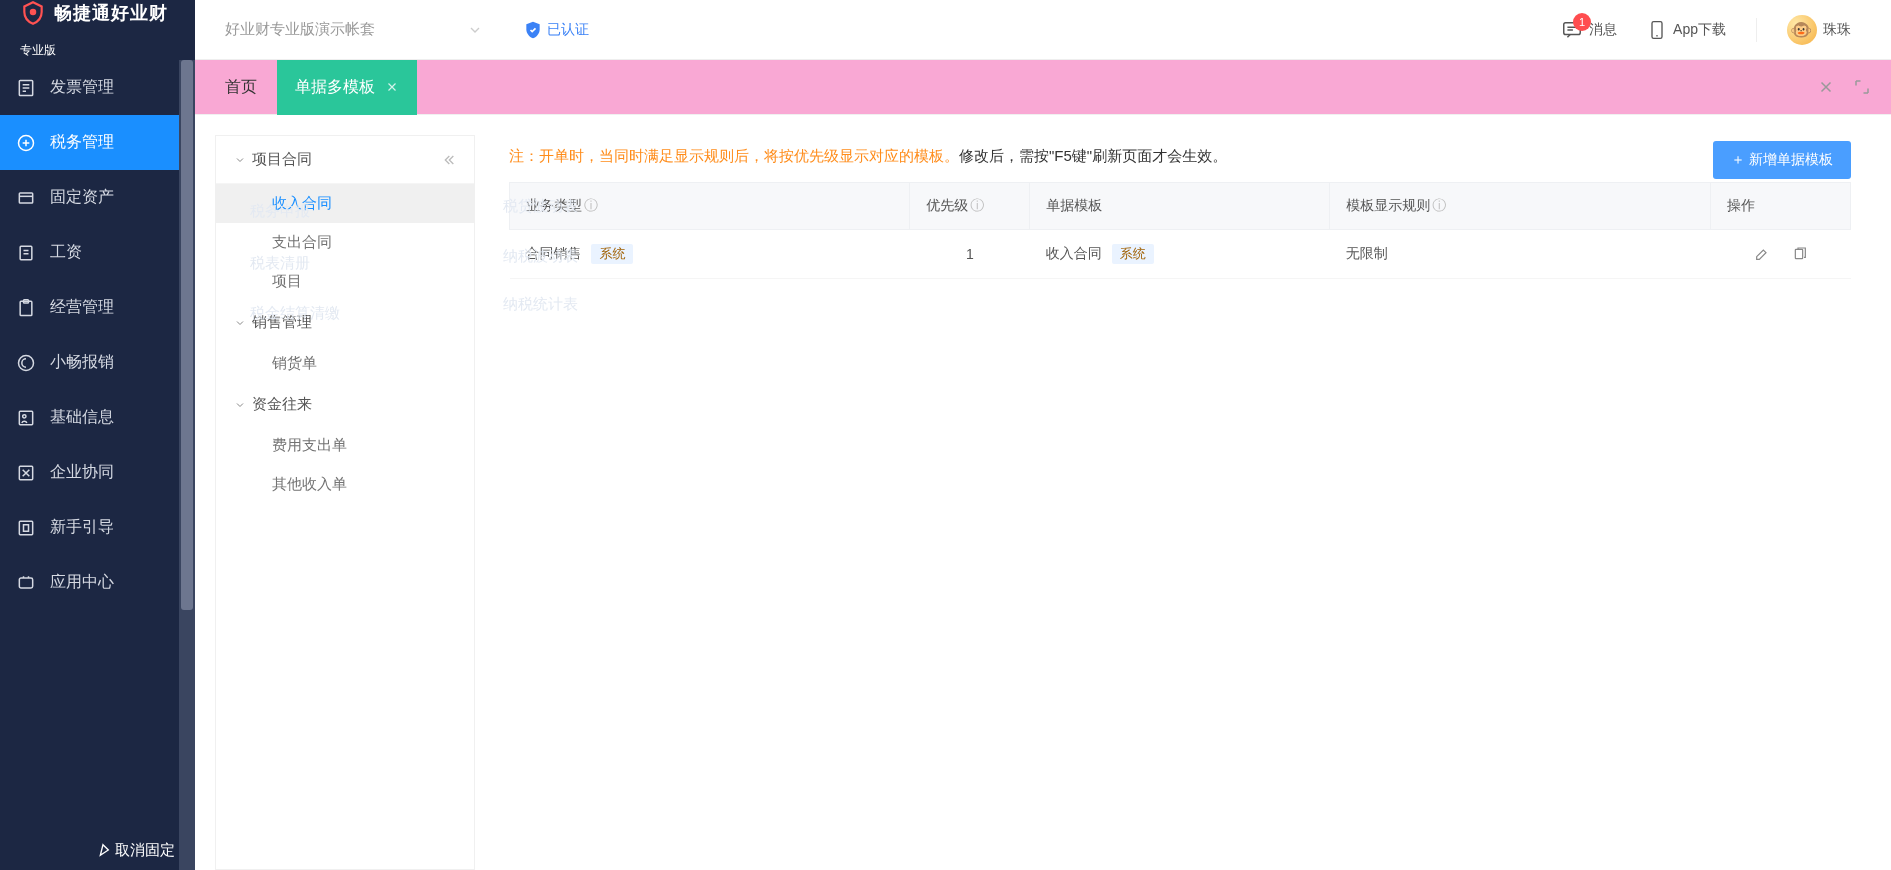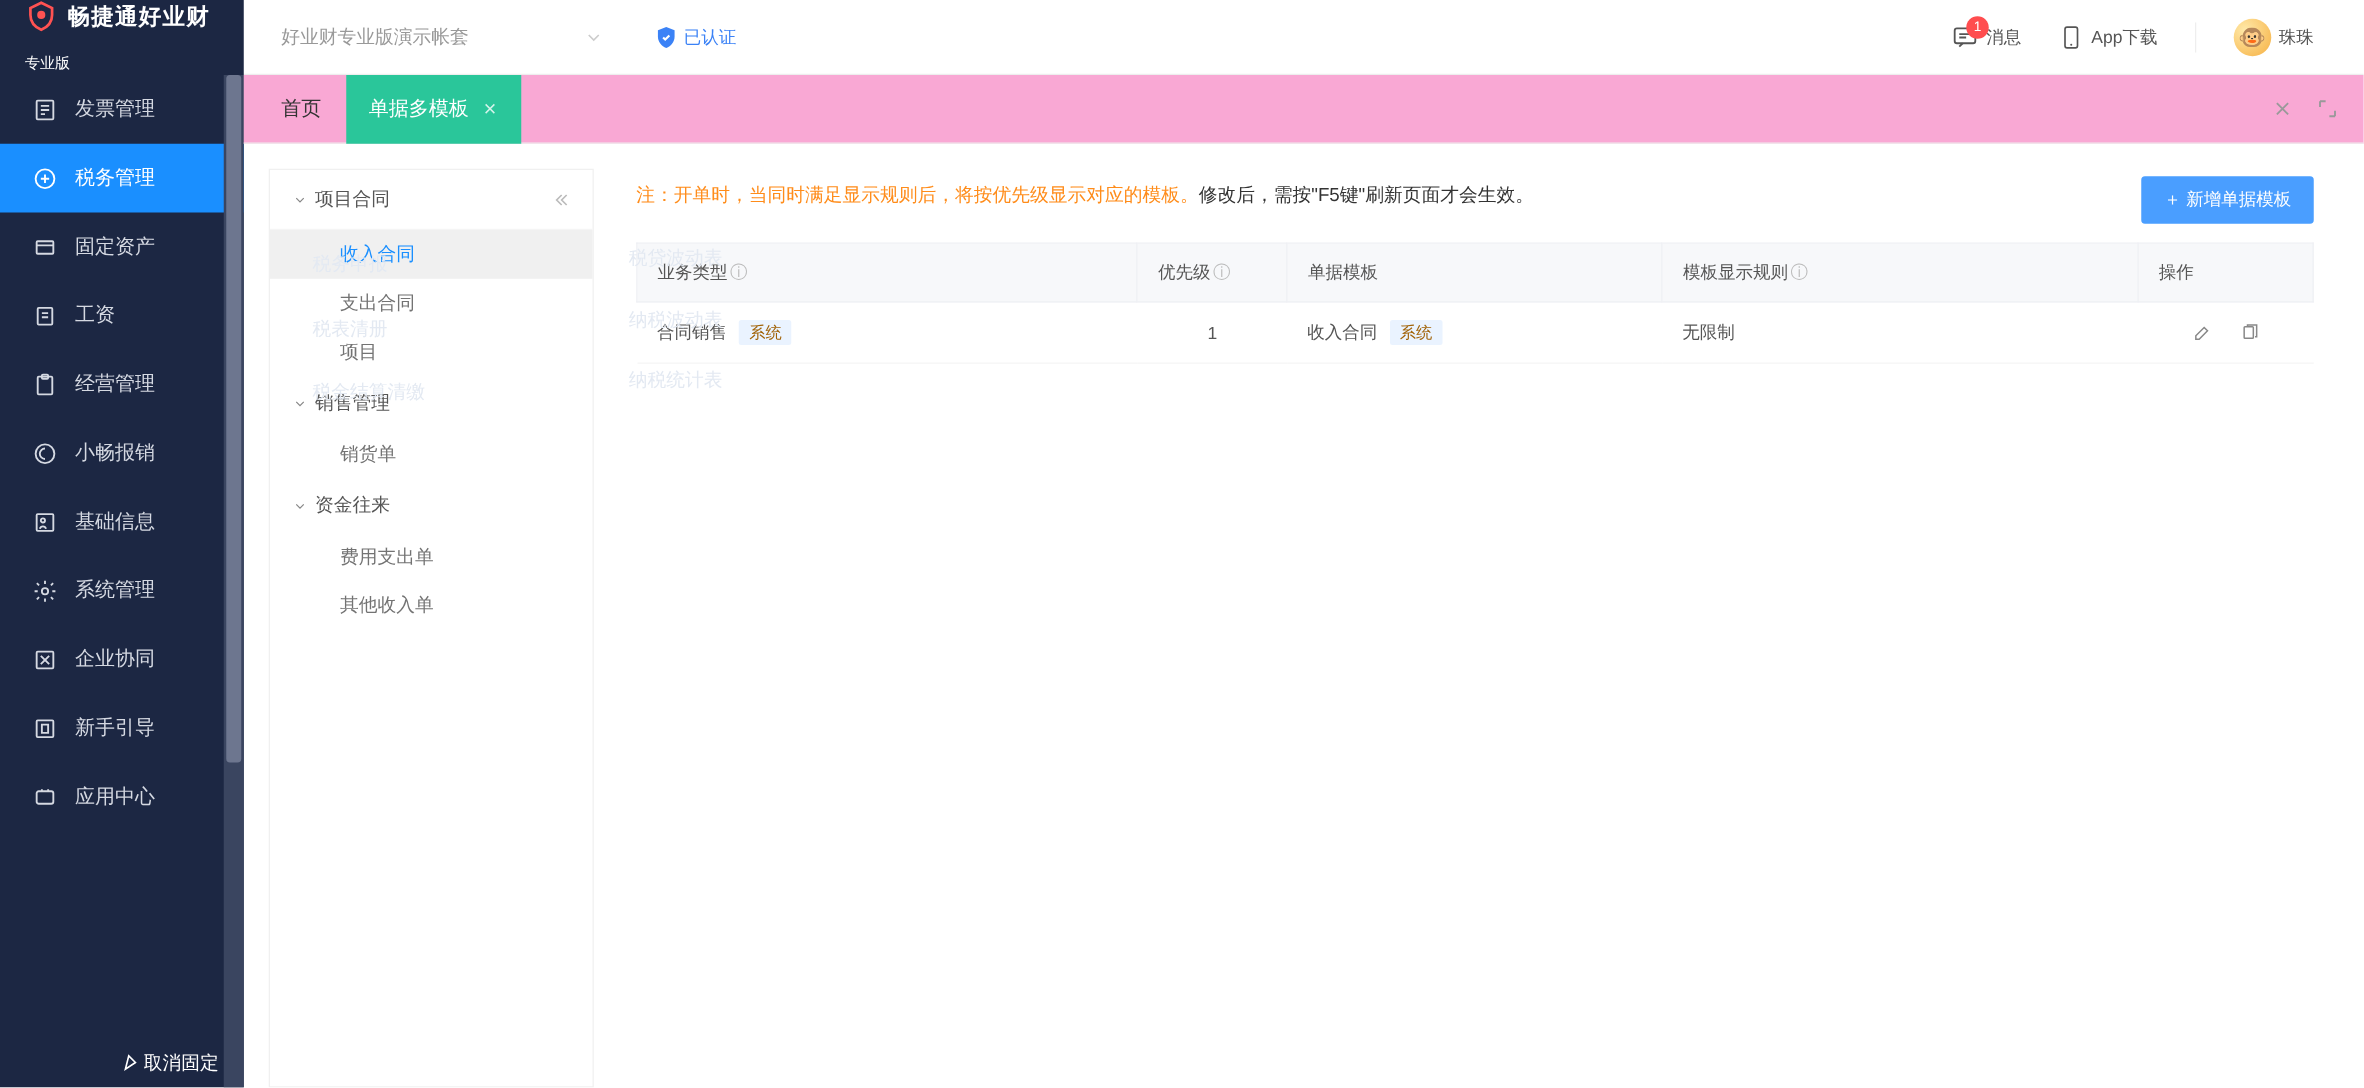--- a/index.html
+++ b/index.html
@@ -19,21 +19,21 @@
 .header-right { margin-left: auto; display: flex; align-items: center; gap: 30px; padding-right: 40px; }
 .hicon-item { display: flex; align-items: center; gap: 6px; color: #555; cursor: pointer; position: relative; }
 .badge { position: absolute; top: -6px; left: 12px; background: #ff4d4f; color: #fff; border-radius: 50%; width: 18px; height: 18px; font-size: 11px; display: flex; align-items: center; justify-content: center; }
 .divider-v { width: 1px; height: 24px; background: #eee; }
 .avatar { width: 30px; height: 30px; border-radius: 50%; background: radial-gradient(circle at 30% 30%, #ffe9a8, #f6b042); display: flex; align-items: center; justify-content: center; font-size: 18px; }
 
 
 .sidebar { position: absolute; left: 0; top: 60px; width: 195px; height: 810px; background: #1c2743; color: #d5d9e2; }
 .sb-scroll { position: absolute; right: 0; top: 0; width: 16px; height: 100%; background: #3a4560; }
 .sb-thumb { position: absolute; top: 0; left: 2px; width: 12px; height: 550px; background: #6d768f; border-radius: 3px; }
-.sb-item { height: 55px; display: flex; align-items: center; gap: 14px; padding-left: 26px; font-size: 16px; cursor: pointer; }
+.sb-item { height: 55px; display: flex; align-items: center; gap: 14px; padding-left: 16px; font-size: 16px; cursor: pointer; }
 .sb-item.active { background: #1a8fff; color: #fff; }
 .sb-icon { width: 20px; height: 20px; flex-shrink: 0; }
 .sb-footer { position: absolute; bottom: 0; left: 0; right: 0; height: 40px; display: flex; align-items: center; justify-content: flex-end; gap: 4px; color: #fff; padding-right: 20px; font-size: 15px; cursor: pointer; }
 
 
 .main { position: absolute; left: 195px; top: 60px; right: 0; bottom: 0; }
 
 
 .tabs-bar { height: 55px; background: #f9a8d4; display: flex; align-items: center; padding-left: 30px; gap: 20px; border-bottom: 1px solid #f0f0f0; position: relative; }
 .tab { height: 55px; display: flex; align-items: center; font-size: 16px; color: #333; cursor: pointer; }
@@ -50,21 +50,21 @@
 .collapse-btn { color: #bbb; cursor: pointer; }
 .tree-group-title { display: flex; align-items: center; gap: 6px; padding: 12px 18px; font-size: 15px; color: #555; cursor: pointer; }
 .tree-item { padding: 10px 18px 10px 56px; font-size: 15px; color: #737373; cursor: pointer; }
 .tree-item.active { background: #f0f0f0; color: #1a8fff; }
 
 
 .ghost { color: #e3e9f2; position: absolute; pointer-events: none; font-size: 15px; }
 
 
 .right-panel { flex: 1; padding: 12px 20px 0 20px; position: relative; }
-.notice { display: flex; align-items: center; gap: 0; font-size: 15px; margin-bottom: 28px; }
+.notice { display: flex; align-items: center; gap: 0; font-size: 15px; margin-bottom: 16px; }
 .notice-orange { color: #ff8c1a; }
 .notice-dark { color: #333; }
 .add-btn { position: absolute; right: 20px; top: 6px; background: #4a9eff; color: #fff; border: none; height: 38px; padding: 0 18px; border-radius: 3px; font-size: 14px; cursor: pointer; display: flex; align-items: center; gap: 4px; }
 
 
 .tbl { width: 100%; border-collapse: collapse; }
 .tbl th { background: #f7f8fa; text-align: left; padding: 14px 16px; font-weight: normal; color: #555; border: 1px solid #eef0f3; font-size: 14px; }
 .tbl td { padding: 14px 16px; border-bottom: 1px solid #f5f5f5; font-size: 14px; color: #555; }
 .col-priority { text-align: center; width: 120px; }
 .col-actions { text-align: center; width: 140px; }
@@ -198,29 +198,20 @@
   </div>
   <div class="sb-item">
     <span class="sb-icon">
         <svg viewBox="0 0 24 24" width="20" height="20" fill="none" stroke="currentColor" stroke-width="1.8">
           <rect x="4" y="4" width="16" height="16" rx="1"></rect>
           <circle cx="10" cy="10" r="2"></circle>
           <path d="M7 18c1-3 5-3 6 0"></path>
         </svg>
       </span>
     <span>基础信息</span>
-  </div>
-  <div class="sb-item">
-    <span class="sb-icon">
-        <svg viewBox="0 0 24 24" width="20" height="20" fill="none" stroke="currentColor" stroke-width="1.8">
-          <circle cx="12" cy="12" r="3"></circle>
-          <path d="M12 2v3M12 19v3M4.2 4.2l2.1 2.1M17.7 17.7l2.1 2.1M2 12h3M19 12h3M4.2 19.8l2.1-2.1M17.7 6.3l2.1-2.1"></path>
-        </svg>
-      </span>
-    <span>系统管理</span>
   </div>
   <div class="sb-item">
     <span class="sb-icon">
         <svg viewBox="0 0 24 24" width="20" height="20" fill="none" stroke="currentColor" stroke-width="1.8">
           <rect x="4" y="4" width="16" height="16" rx="1"></rect>
           <path d="M8 8l8 8M16 8l-8 8"></path>
         </svg>
       </span>
     <span>企业协同</span>
   </div>

